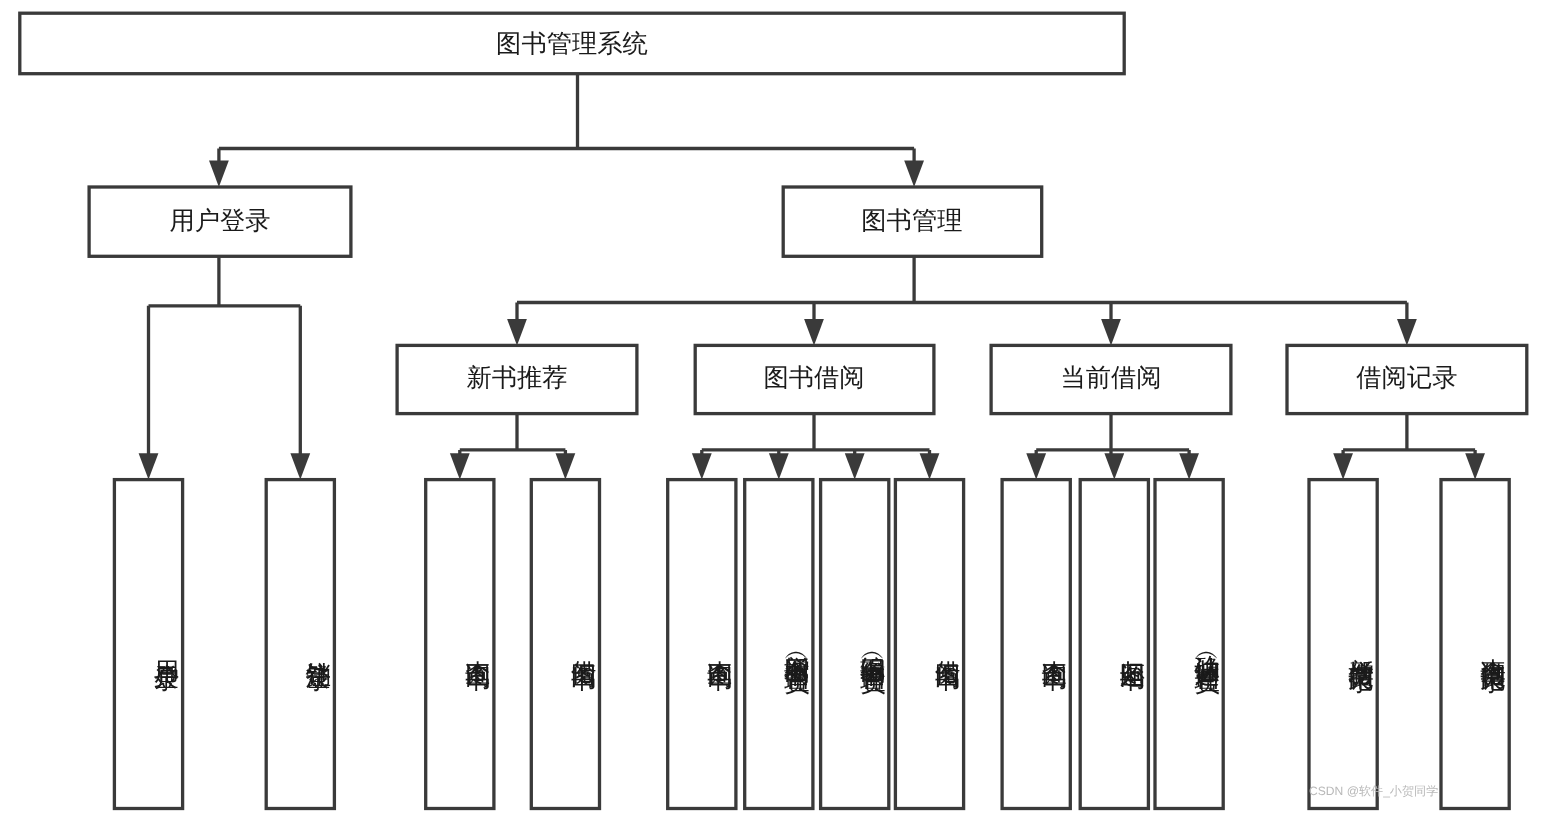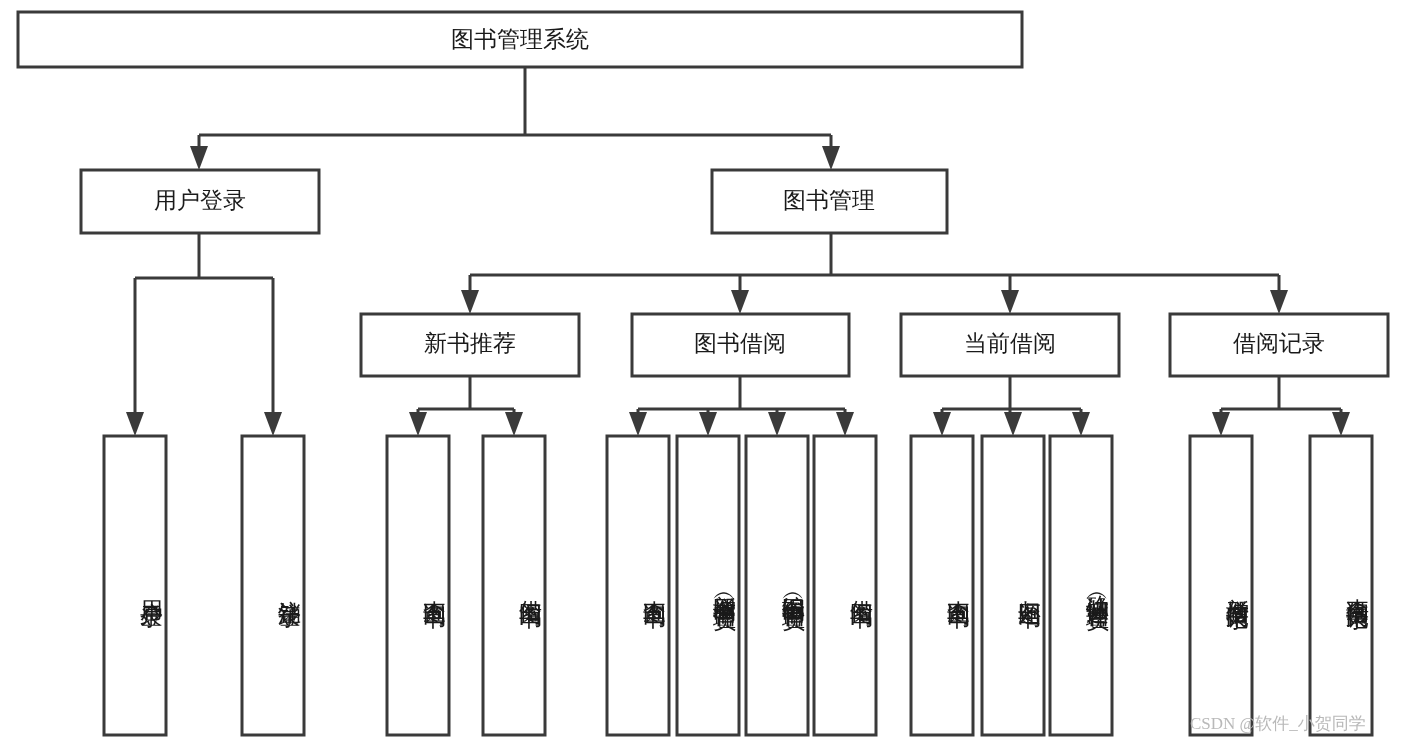--- a/index.html
+++ b/index.html
@@ -58,22 +58,22 @@
     color: #1a1a1a;
     letter-spacing: 2px;
     white-space: nowrap;
     text-align: center;
     pointer-events: none;
   }
   .watermark {
     position: absolute;
     left: 1190px;
     top: 712px;
-    font-family: Liberation Serif, serif;
-    font-size: 17px;
+    font-family: Liberation Sans, sans-serif;
+    font-size: 11px;
     color: #b9b9b9;
     white-space: nowrap;
     text-align: center;
   }
 </style>
 </head>
 <body>
 
 <div id="diagram-root">
 

